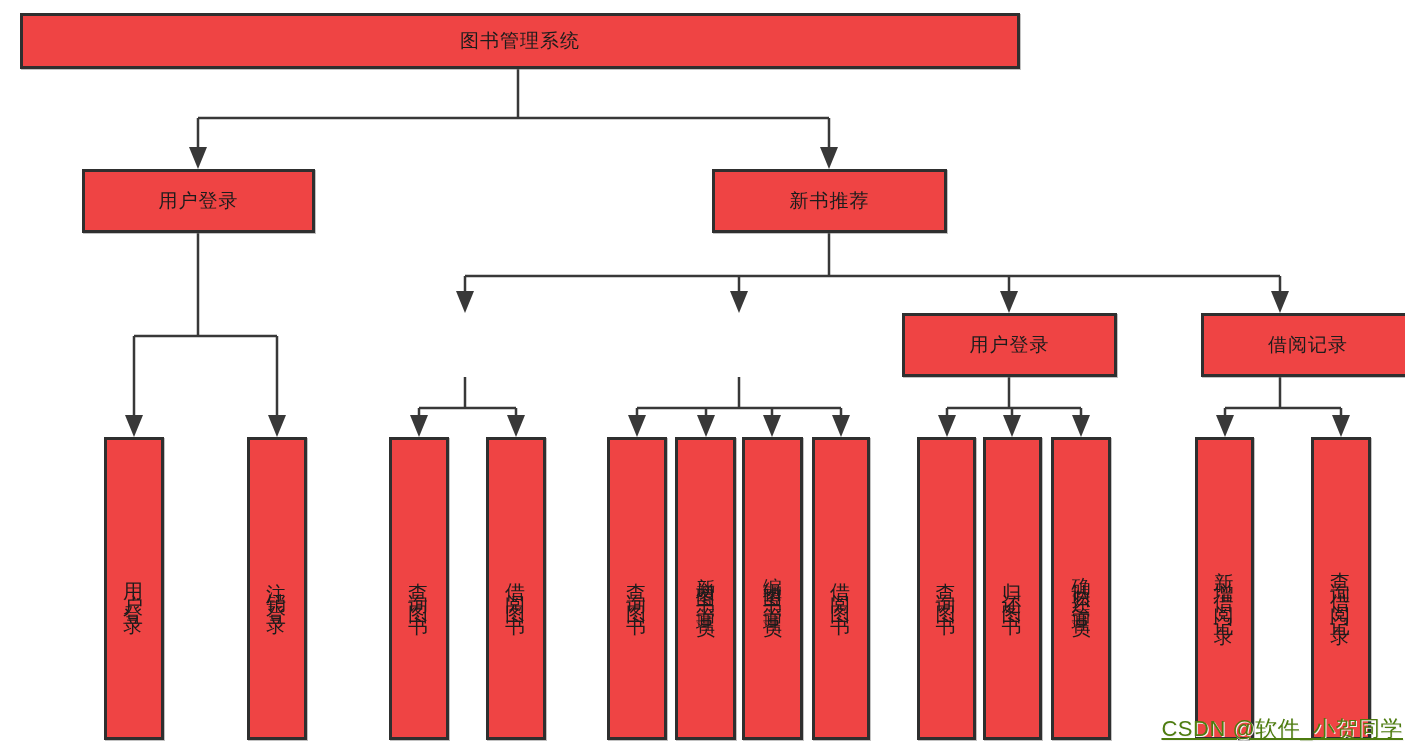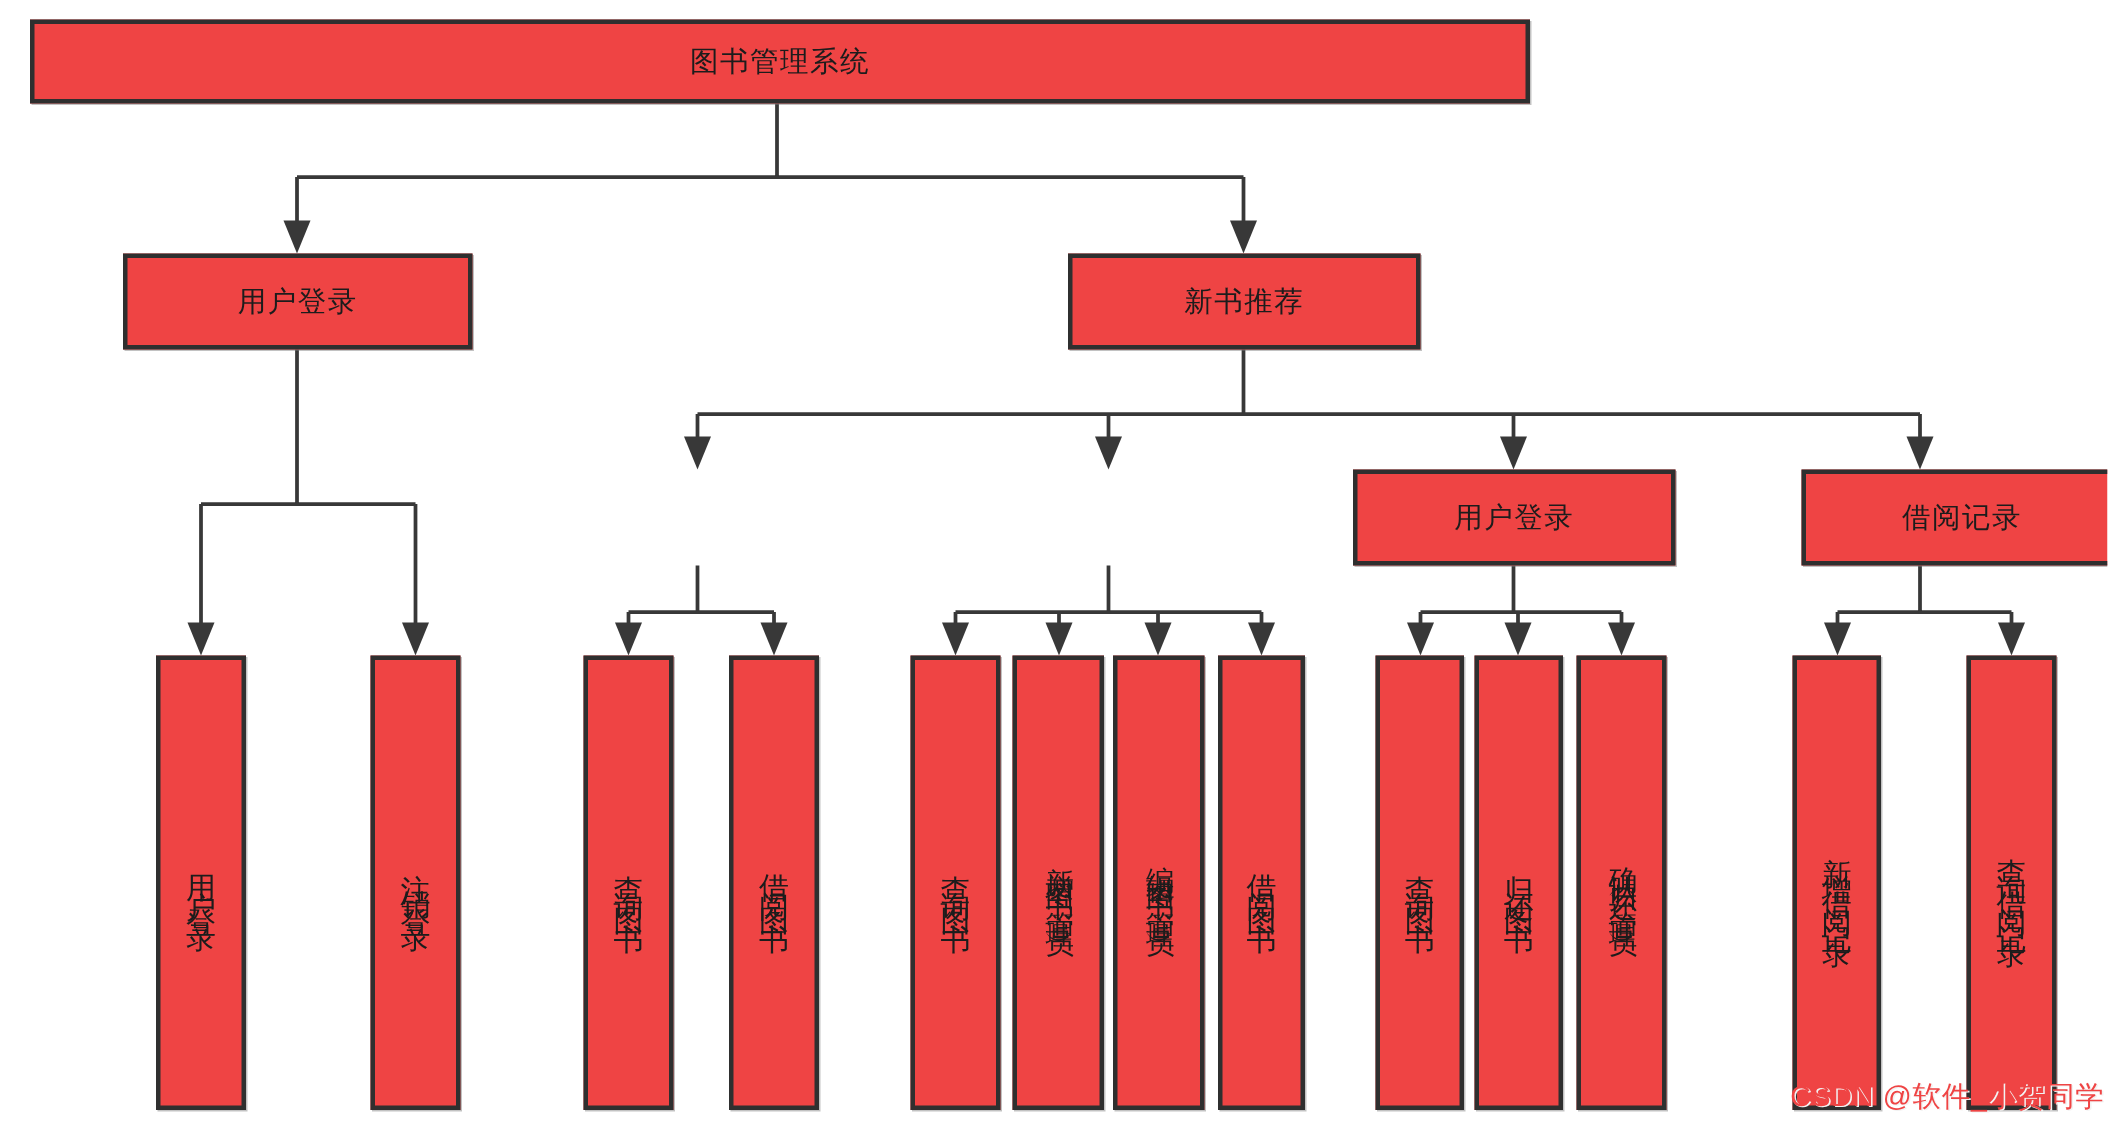--- a/index.html
+++ b/index.html
@@ -57,25 +57,26 @@
   .c4 { left: 812px;  width: 58px; }
   .d1 { left: 917px;  width: 59px; }
   .d2 { left: 983px;  width: 59px; }
   .d3 { left: 1051px; width: 60px; }
   .e1 { left: 1195px; width: 59px; }
   .e2 { left: 1311px; width: 60px; }
   #watermark {
     position: absolute;
     right: 2px;
     bottom: 3px;
-    font-size: 19px;
-    color: #ef4444;
+    font-size: 22px;
+    color: #4d7c0f;
     text-shadow: 1px 1px 0 #f2f2f2;
     letter-spacing: 0.5px;
     z-index: 5;
+    text-decoration: underline;
   }
 </style>
 </head>
 <body>
 
 <div id="canvas">
 
   <svg id="connectors" viewBox="0 0 1405 747" xmlns="http://www.w3.org/2000/svg">
     <g stroke="#383838" stroke-width="2.5" fill="none">
 

